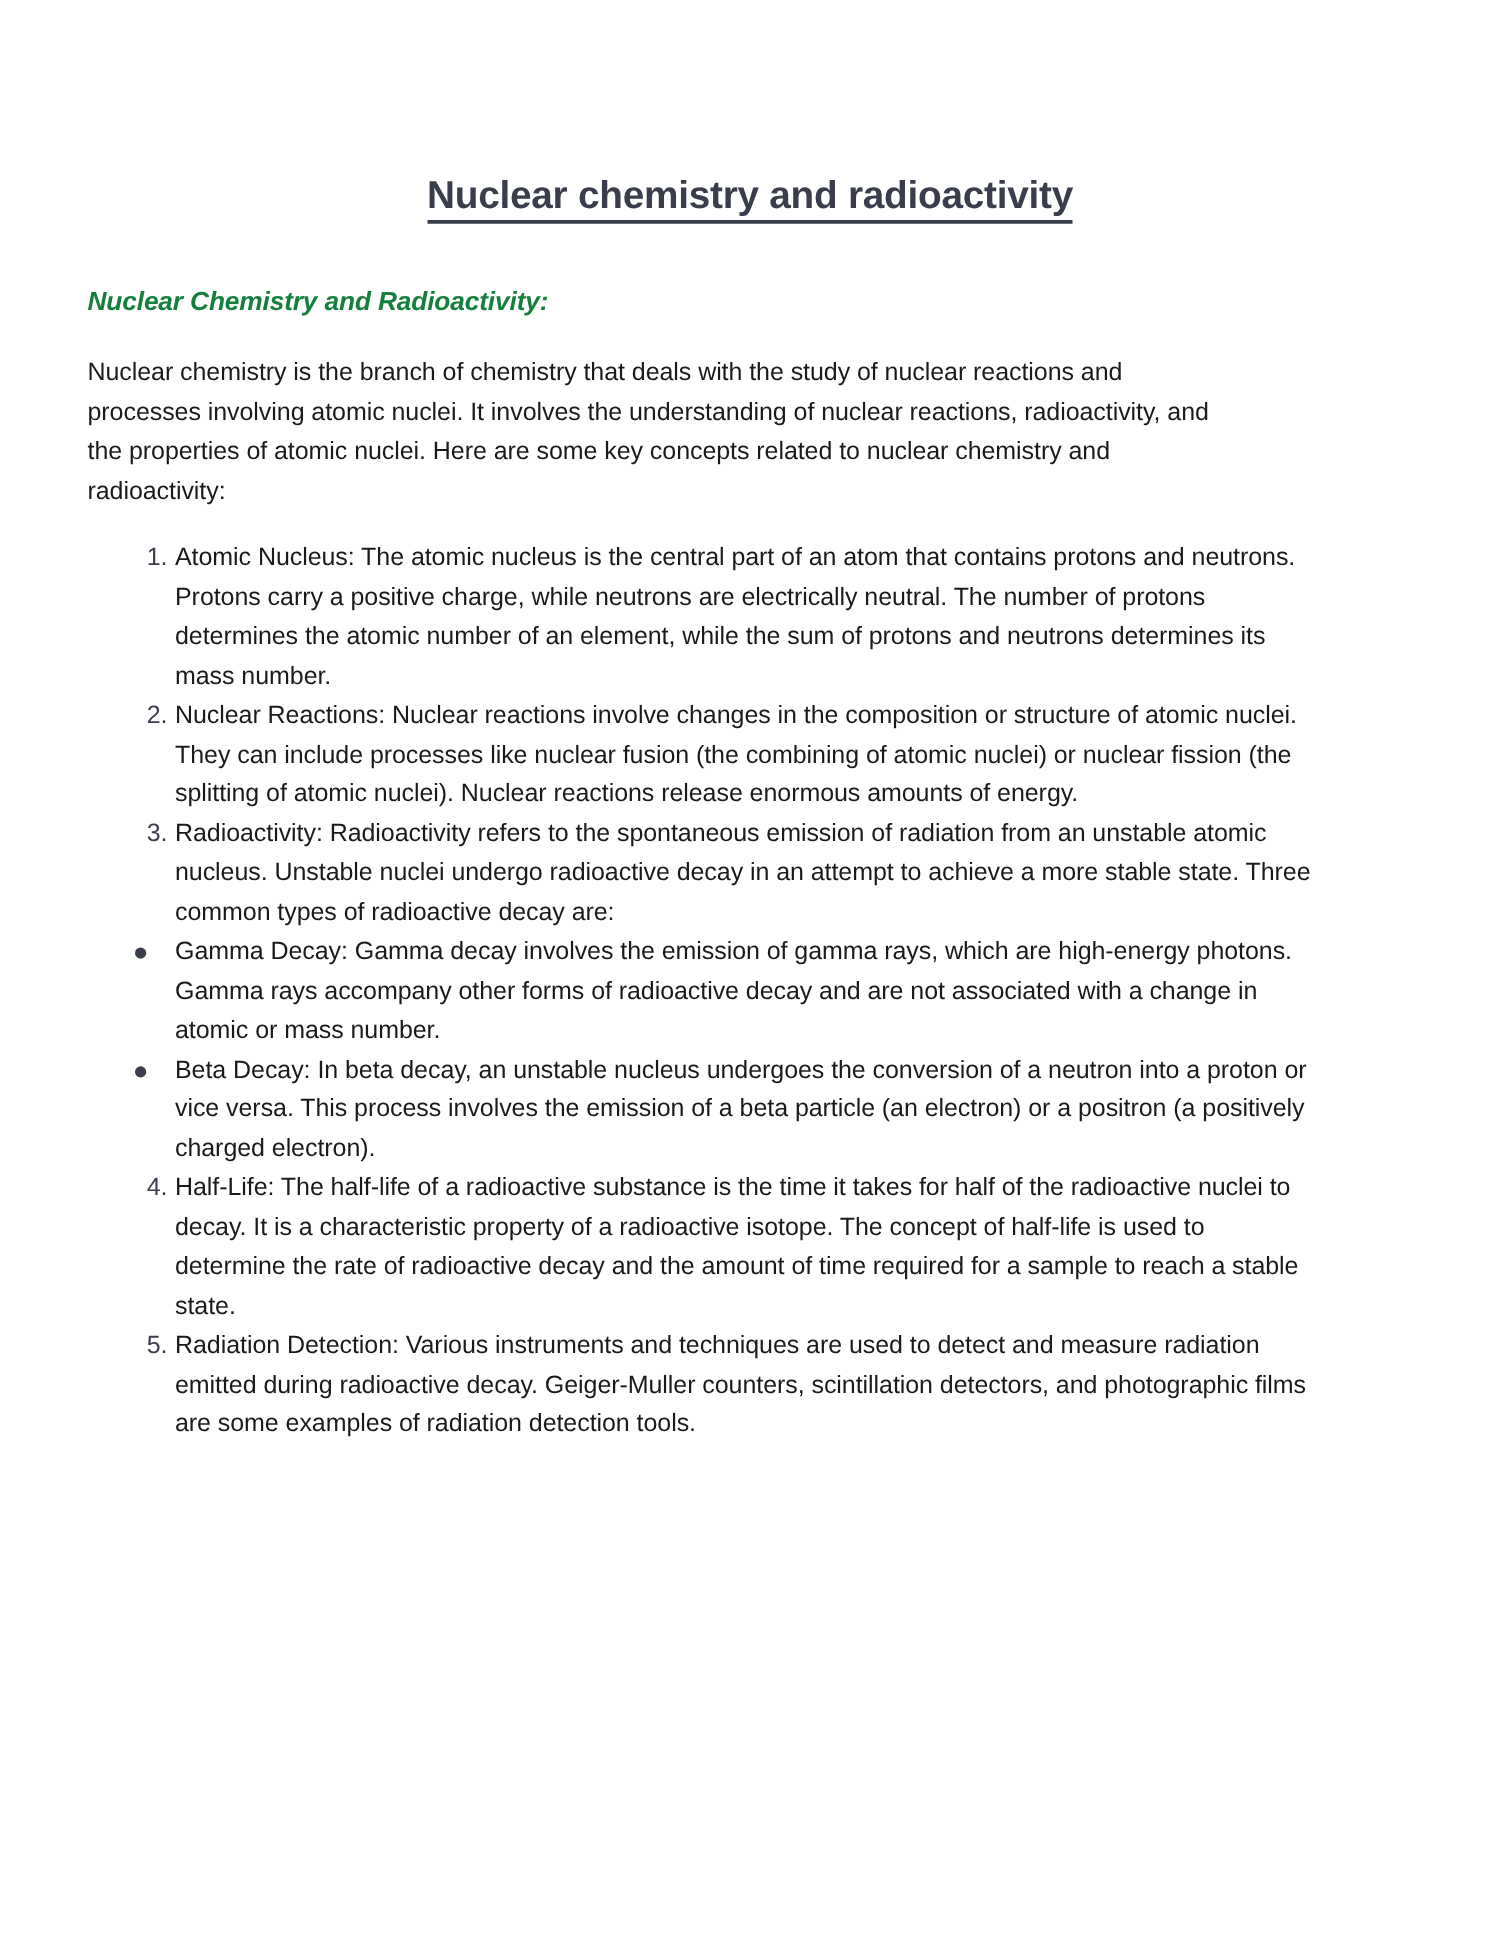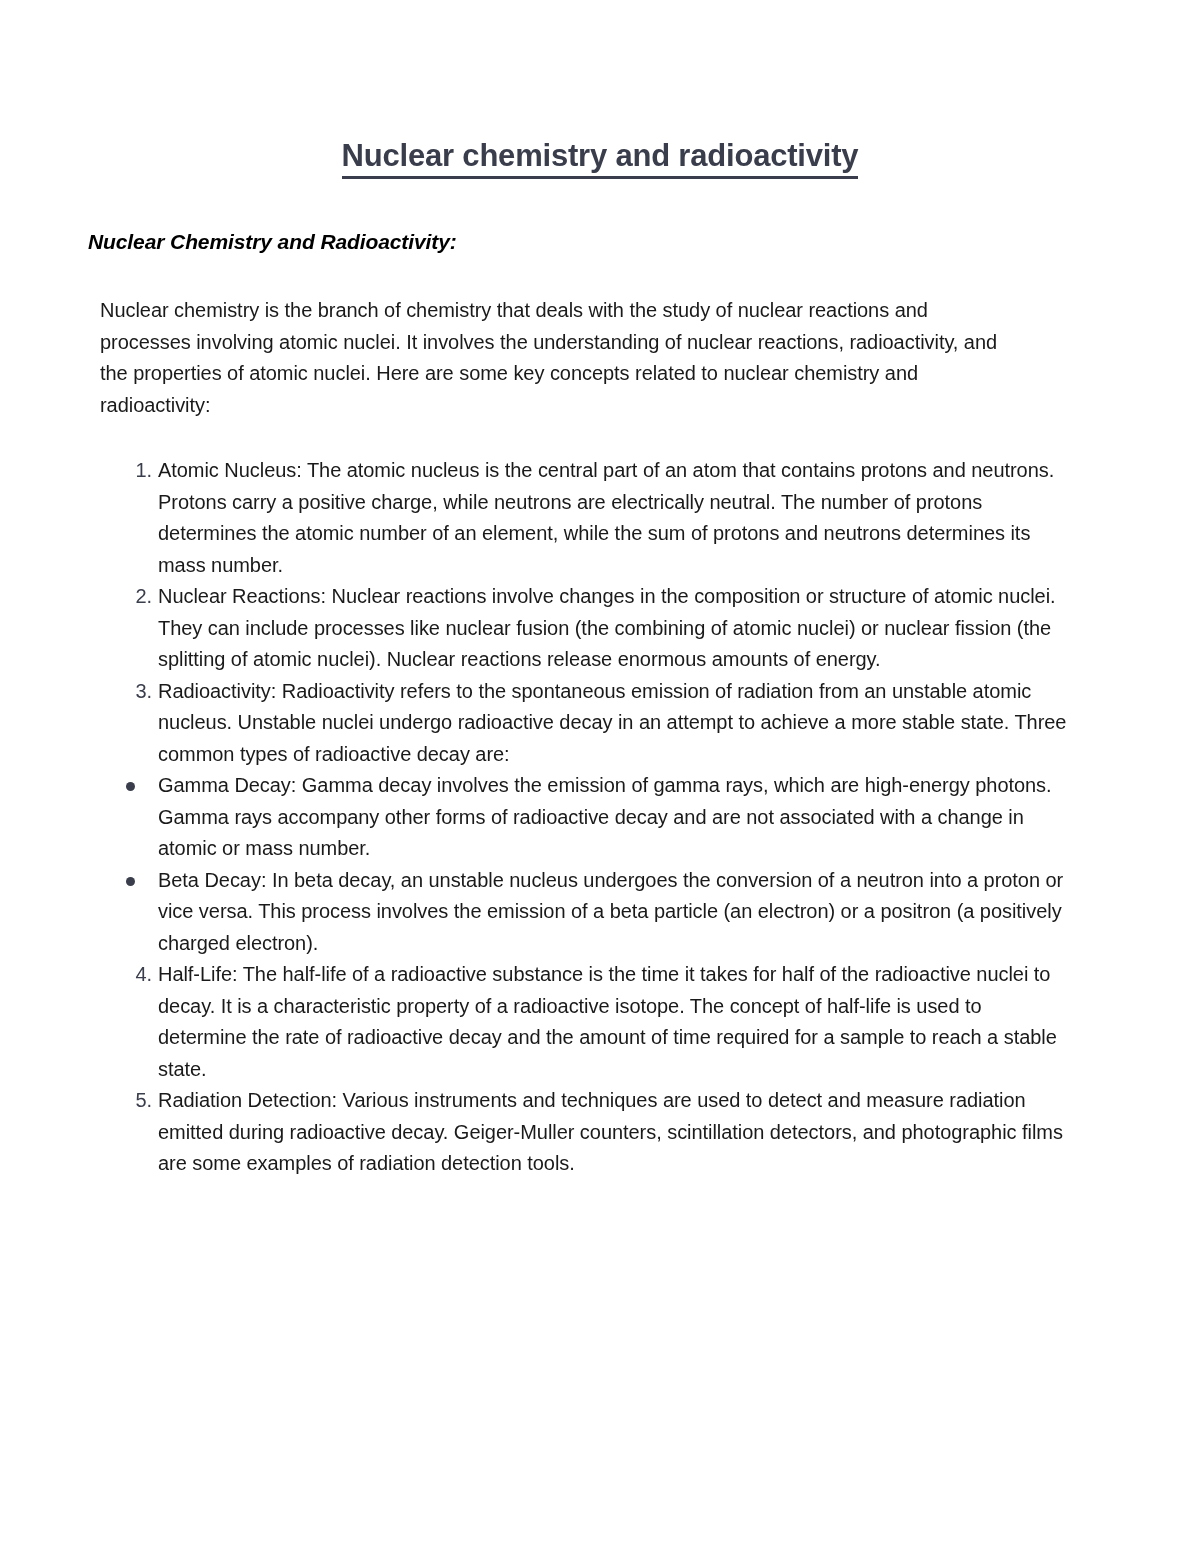--- a/index.html
+++ b/index.html
@@ -13,21 +13,21 @@
     font-family: "Liberation Sans", sans-serif;
     color: #1a1a1a;
     -webkit-font-smoothing: antialiased;
   }
   .page {
     position: relative;
     width: 1200px;
     height: 1553px;
     background: #ffffff;
     box-sizing: border-box;
-    padding: 0 88px;
+    padding: 0 70px;
     overflow: hidden;
     border-radius: 11px;
   }
   .doc-title {
     text-align: center;
     font-size: 31px;
     font-weight: bold;
     color: #3a3e4c;
     letter-spacing: -0.2px;
     margin: 0;
@@ -37,26 +37,26 @@
   .doc-title span {
     border-bottom: 3px solid #3a3e4c;
     padding-bottom: 3px;
   }
   .subheading {
     margin: 0;
     padding-top: 57px;
     font-size: 21px;
     font-weight: bold;
     font-style: italic;
-    color: #000000;
+    color: #15803d;
     line-height: 1.35;
     letter-spacing: -0.1px;
   }
   .intro {
-    margin: 12px;
+    margin: 0;
     padding-top: 27px;
     font-size: 20px;
     line-height: 31.5px;
     color: #1a1a1a;
     letter-spacing: -0.05px;
     max-width: 916px;
   }
   .list {
     margin: 0;
     padding: 0;

